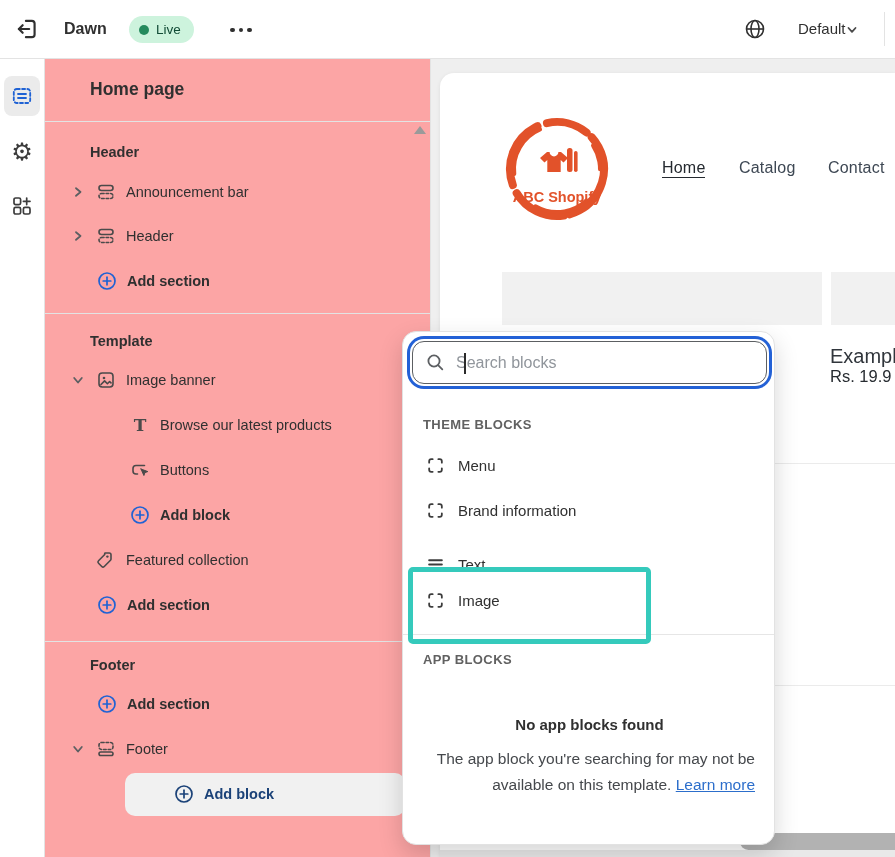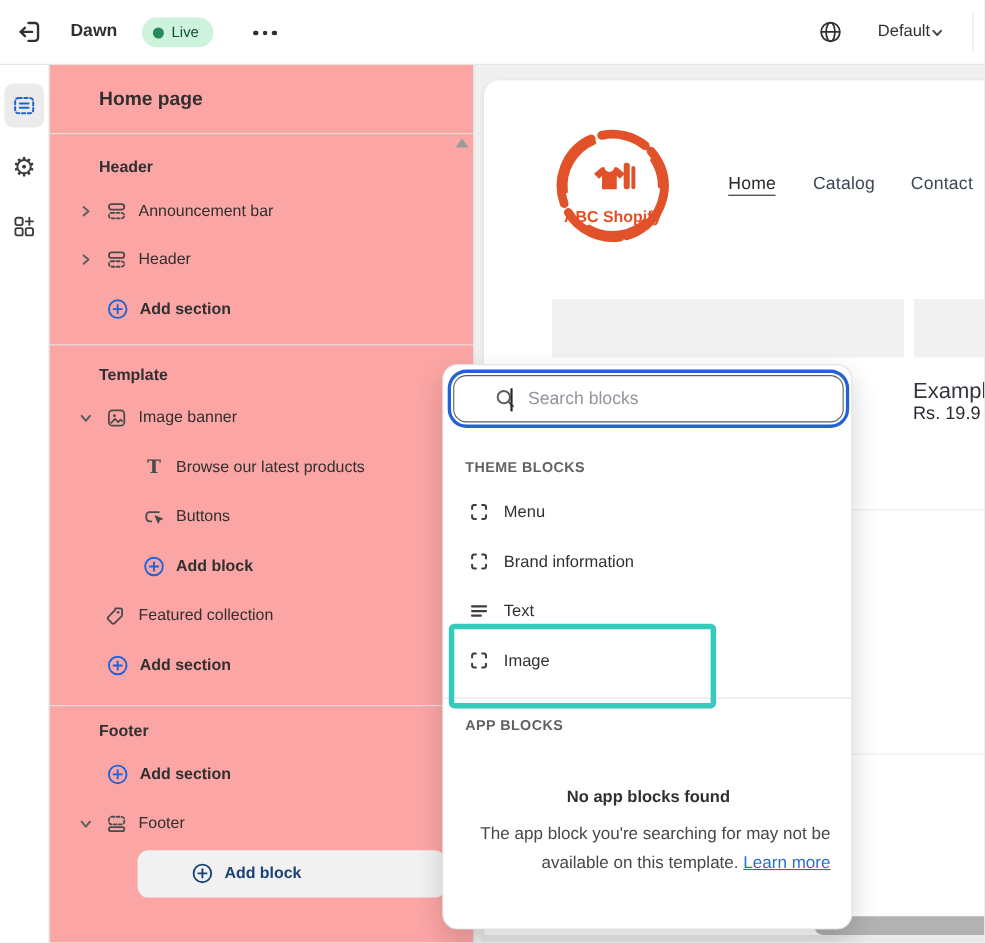--- a/index.html
+++ b/index.html
@@ -70,21 +70,21 @@
   .h-scroll-thumb{position:absolute;left:300px;top:760px;width:160px;height:17px;
                   border-radius:9px 0 0 9px;background:#b2b2b2;cursor:grab;}
   .h-scroll-track{position:absolute;left:0;top:777px;width:455px;height:7px;background:#e9e9e9;}
 
   
   .popup{position:absolute;left:402px;top:331px;width:373px;height:514px;background:#fff;
          border:1px solid #e2e2e2;border-radius:14px;box-shadow:0 10px 24px rgba(0,0,0,.16);
          z-index:60;box-sizing:border-box;}
   .search-wrap{position:absolute;left:9px;top:9px;width:355px;height:43px;border-radius:12px;
                border:1.5px solid #5c5f62;box-sizing:border-box;background:#fff;
-               box-shadow:0 0 0 2px #ffffff,0 0 0 5px #2361d6;display:flex;align-items:center;padding-left:24px;}
+               box-shadow:0 0 0 2px #ffffff,0 0 0 5px #2361d6;display:flex;align-items:center;}
   .search-wrap svg{margin-left:13px;}
   .search-input{border:none;outline:none;flex:1;margin-left:9px;font-size:16px;color:#303030;
                 font-family:"Liberation Sans",sans-serif;background:transparent;}
   .search-input::placeholder{color:#90959b;}
   .caret{position:absolute;left:51px;top:11px;width:1.5px;height:21px;background:#2b2b2b;}
   .pop-heading{position:absolute;left:20px;font-size:13px;font-weight:700;color:#616161;
                letter-spacing:.4px;}
   .pop-row{position:absolute;left:0;width:373px;height:45px;cursor:pointer;}
   .pop-row .bic{position:absolute;left:23px;top:13px;}
   .pop-row .blabel{position:absolute;left:55px;top:0;line-height:45px;font-size:15px;color:#303030;}
@@ -383,21 +383,21 @@
         <svg width="19" height="19" viewBox="0 0 18 18" fill="none" stroke="#3c3c3c" stroke-width="1.7" stroke-linecap="round">
           <path d="M6.3 3H5a2 2 0 0 0-2 2v1.3"></path>
             <path d="M11.7 3H13a2 2 0 0 1 2 2v1.3"></path>
           <path d="M15 11.7V13a2 2 0 0 1-2 2h-1.3"></path>
             <path d="M3 11.7V13a2 2 0 0 0 2 2h1.3"></path>
         </svg>
       </span>
       <span class="blabel">Brand information</span>
     </div>
 
-    <div class="pop-row" style="top:201px;padding-left:40px;">
+    <div class="pop-row" style="top:210px;padding-left:40px;">
       <span class="bic">
         <svg width="19" height="19" viewBox="0 0 18 18" fill="none" stroke="#3c3c3c" stroke-width="1.9" stroke-linecap="round">
           <path d="M3 5h12"></path>
             <path d="M3 9h12"></path>
             <path d="M3 13h7.5"></path>
         </svg>
       </span>
       <span class="blabel">Text</span>
     </div>
 

